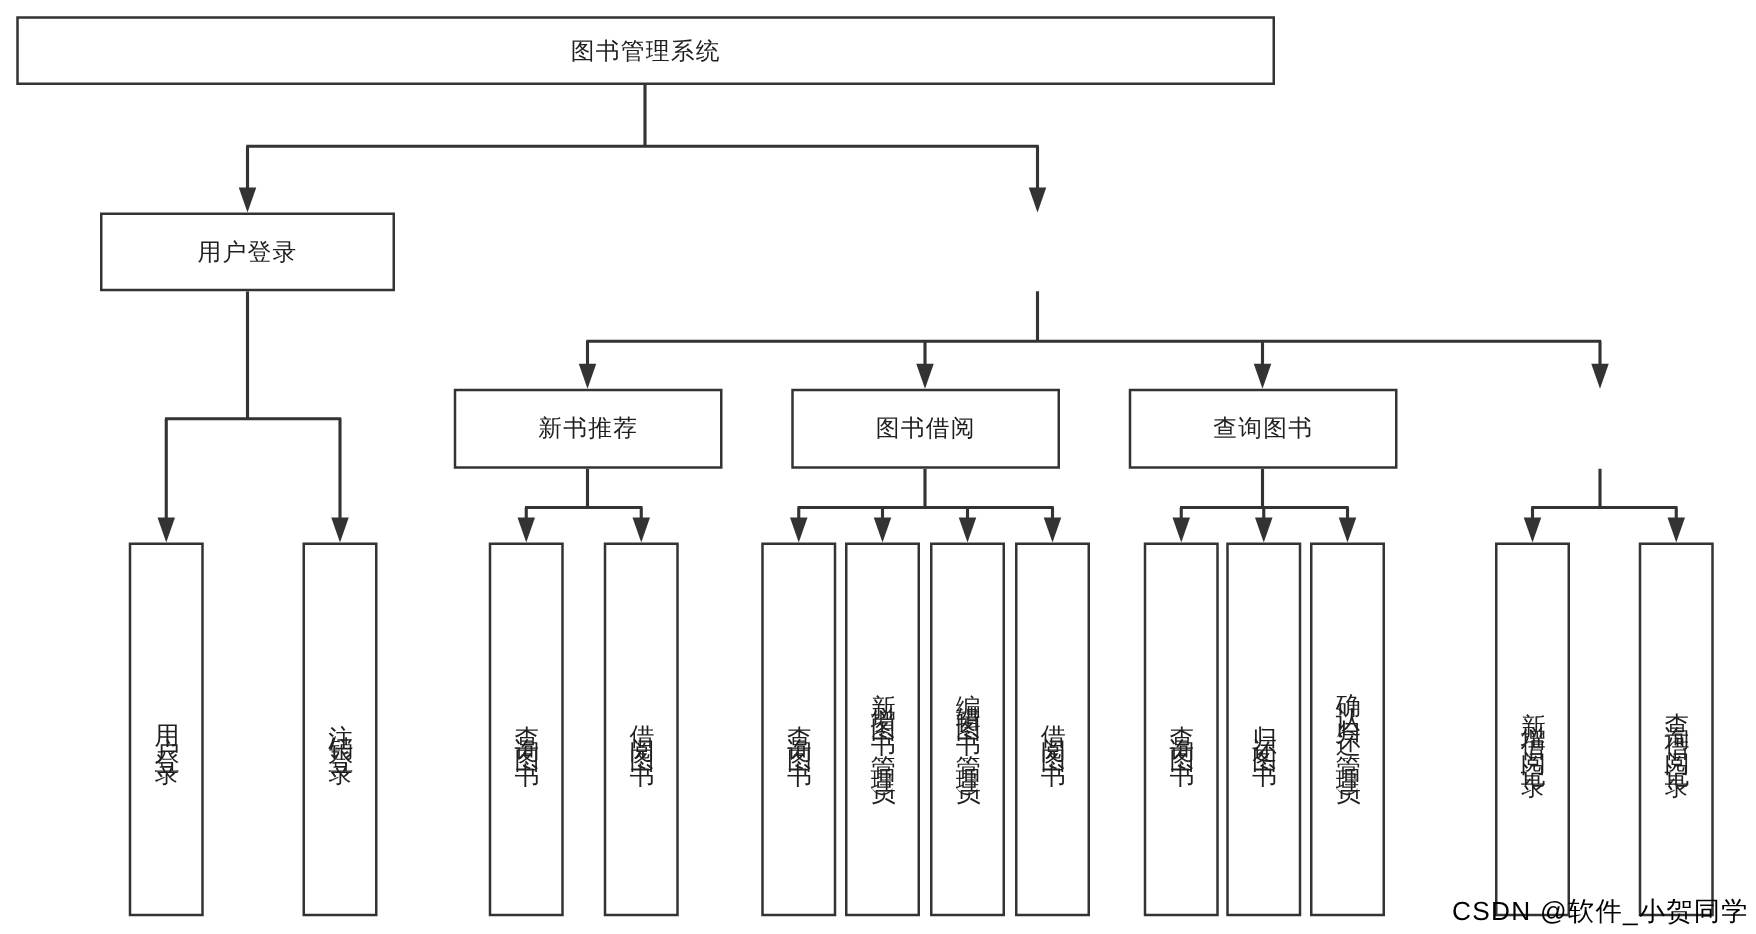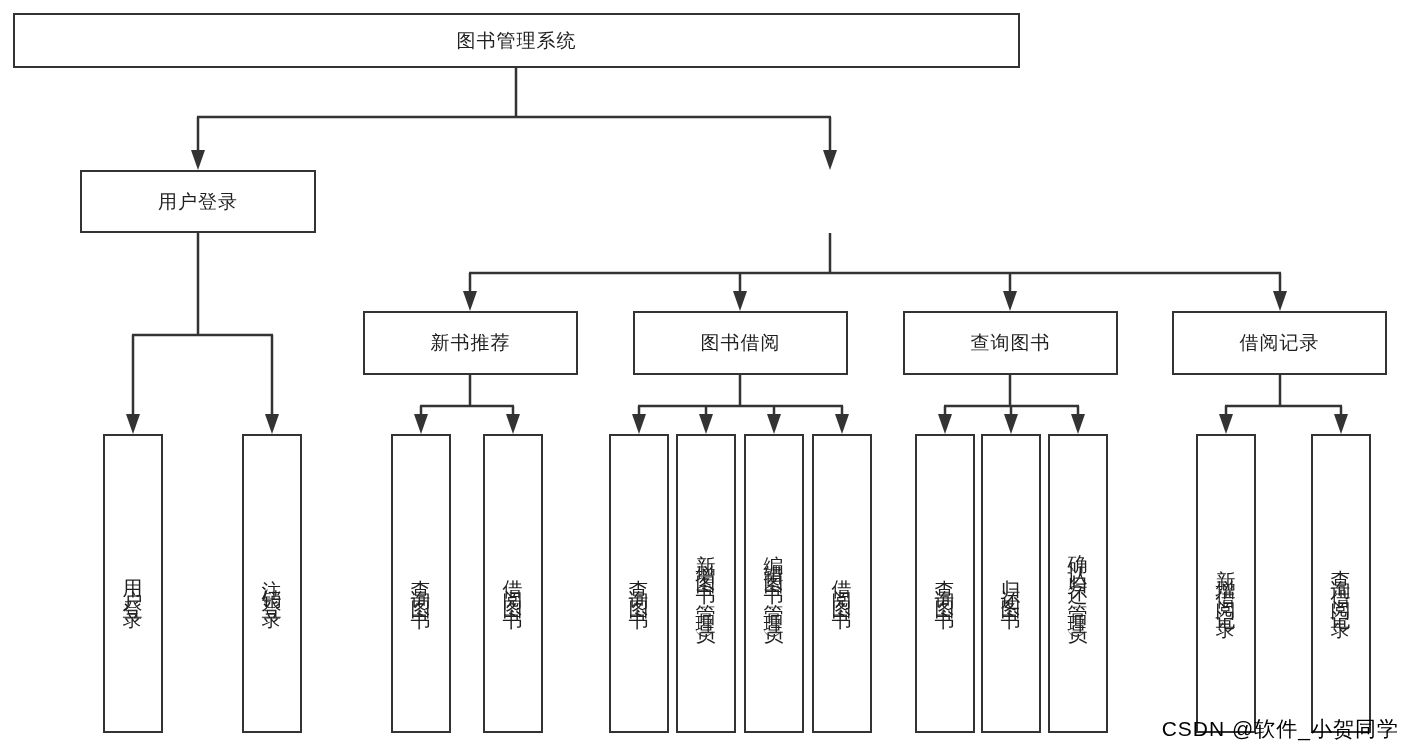--- a/index.html
+++ b/index.html
@@ -117,23 +117,20 @@
 
   <div class="box l3 n-borrow">
     <span class="hlabel">图书借阅</span>
   </div>
   <div class="box l3 n-new">
     <span class="hlabel">新书推荐</span>
   </div>
   <div class="box l3 n-current">
     <span class="hlabel">查询图书</span>
   </div>
-  <div class="box l3 n-records">
-    <span class="hlabel">借阅记录</span>
-  </div>
 
   <div class="box vbox lf-user0">
     <span class="vlabel">用户登录</span>
   </div>
   <div class="box vbox lf-user1">
     <span class="vlabel">注销登录</span>
   </div>
 
   <div class="box vbox lf-new0">
     <span class="vlabel">查询图书</span>

